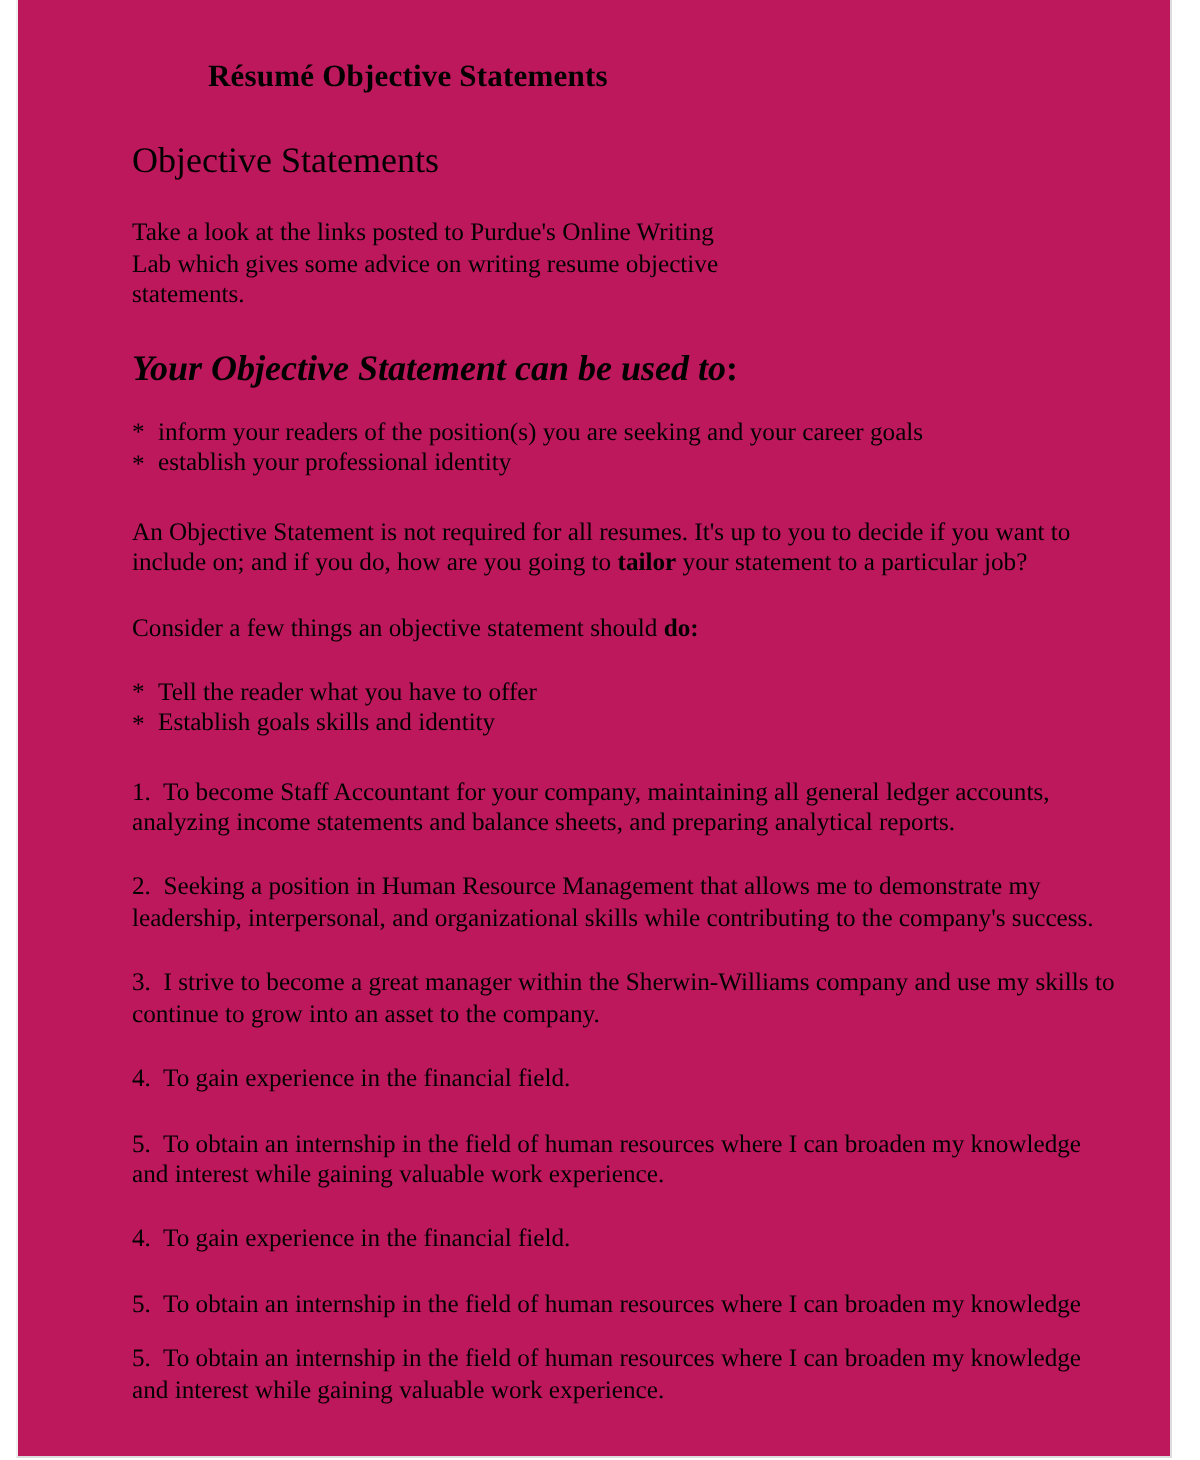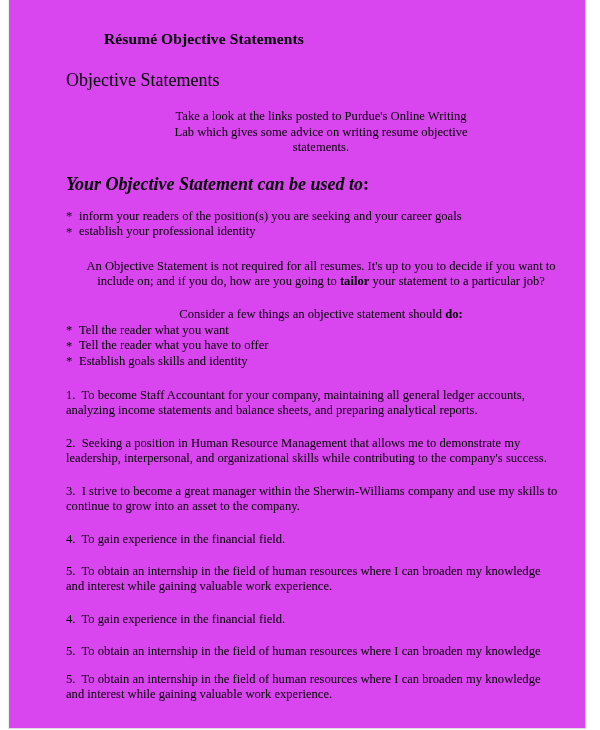--- a/index.html
+++ b/index.html
@@ -13,21 +13,21 @@
     font-family: "Liberation Serif", "DejaVu Serif", serif;
     color: #000000;
     overflow: hidden;
   }
 
   .page {
     position: relative;
     width: 578px;
     height: 729px;
     margin-left: 8px;
-    background: #d946ef;
+    background: #be185d;
     border-right: 1px solid #dcdcdc;
     border-bottom: 1px solid #dcdcdc;
     border-left: 1px solid #f0f0f0;
     box-sizing: border-box;
     overflow: hidden;
   }
 
   .content {
     position: absolute;
     left: 57px;
@@ -61,26 +61,26 @@
 
   .heading-bi .plain {
     font-style: normal;
     font-weight: bold;
   }
 
   p.para {
     font-size: 12.6px;
     line-height: 15.4px;
     margin: 0 0 18px 0;
-    text-align: center;
+    text-align: left;
     white-space: pre-wrap;
   }
 
   p.para.tight {
-    margin-bottom: 0;
+    margin-bottom: 16px;
   }
 
   ul.star-list {
     list-style: none;
     margin: 0 0 19px 0;
     padding: 0;
   }
 
   ul.star-list li {
     font-size: 12.6px;
@@ -148,21 +148,20 @@
       <li>inform your readers of the position(s) you are seeking and your career goals</li>
       <li>establish your professional identity</li>
     </ul>
 
     <p class="para"><span>An Objective Statement is not required for all resumes. It's up to you to decide if you want to
 include on; and if you do, how are you going to </span><b class="inline-bold">tailor</b><span> your statement to a particular job?</span></p>
 
     <p class="para tight"><span>Consider a few things an objective statement should </span><b class="inline-bold">do:</b><span></span></p>
 
     <ul class="star-list">
-      <li>Tell the reader what you want</li>
       <li>Tell the reader what you have to offer</li>
       <li>Establish goals skills and identity</li>
     </ul>
 
 
     <ol class="sample-list">
       <li><span class="num">1.</span>&nbsp; <span>To become Staff Accountant for your company, maintaining all general ledger accounts,
 analyzing income statements and balance sheets, and preparing analytical reports.</span></li>
       <li><span class="num">2.</span>&nbsp; <span>Seeking a position in Human Resource Management that allows me to demonstrate my
 leadership, interpersonal, and organizational skills while contributing to the company's success.</span></li>

